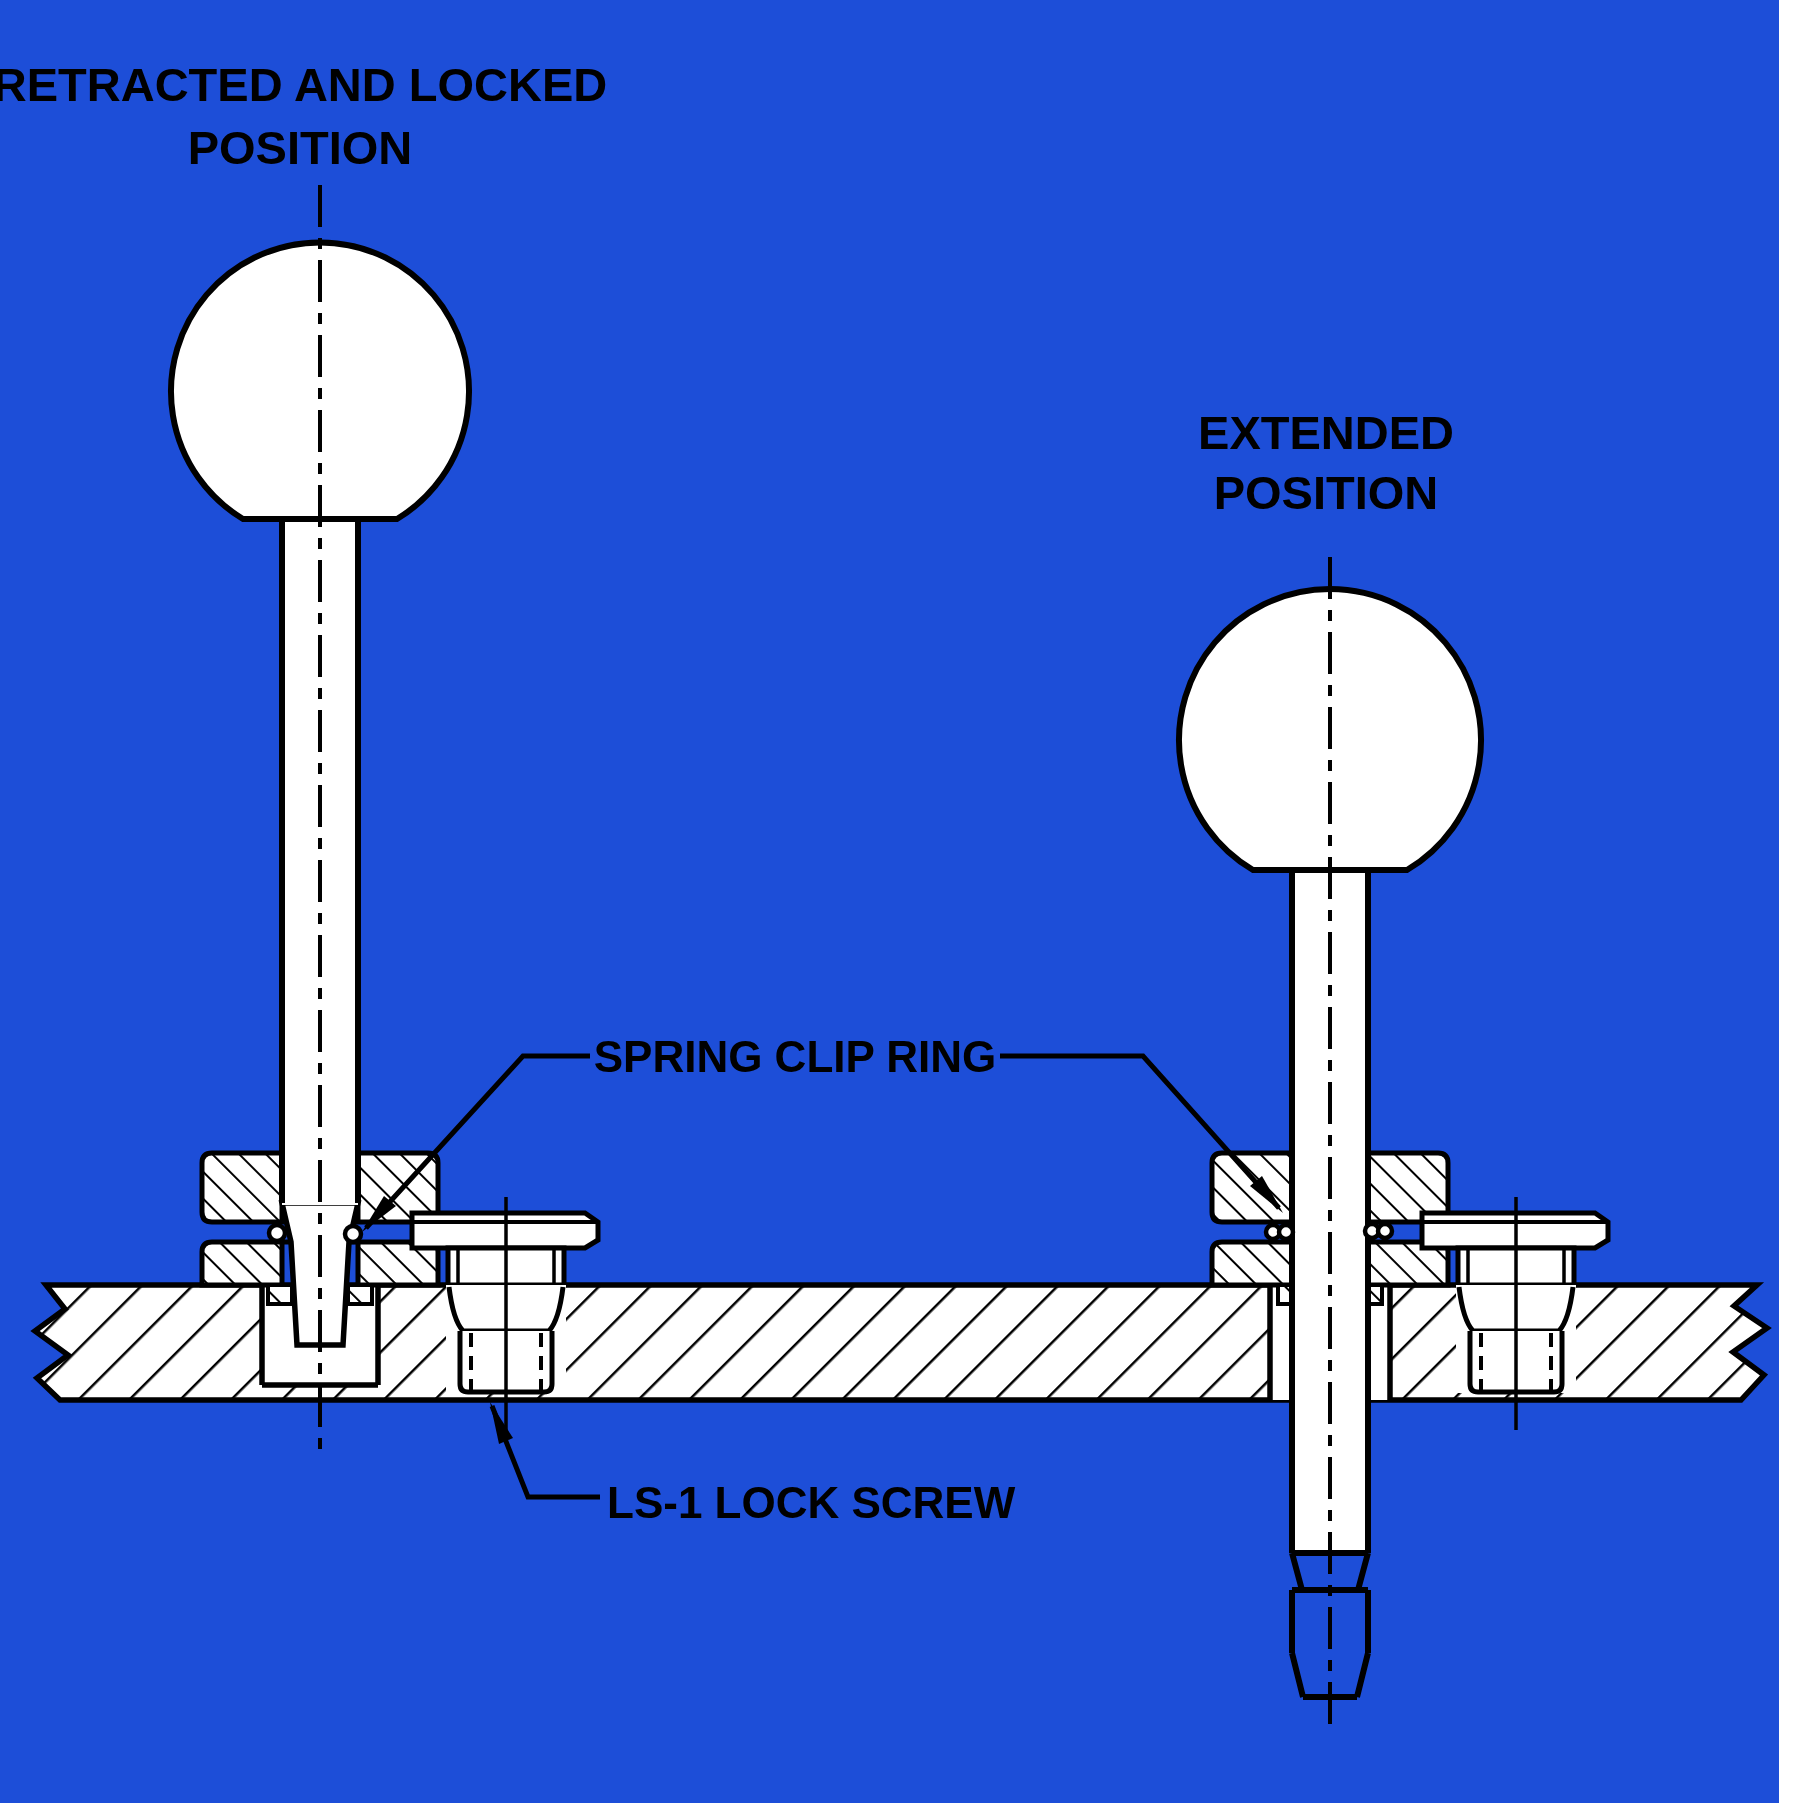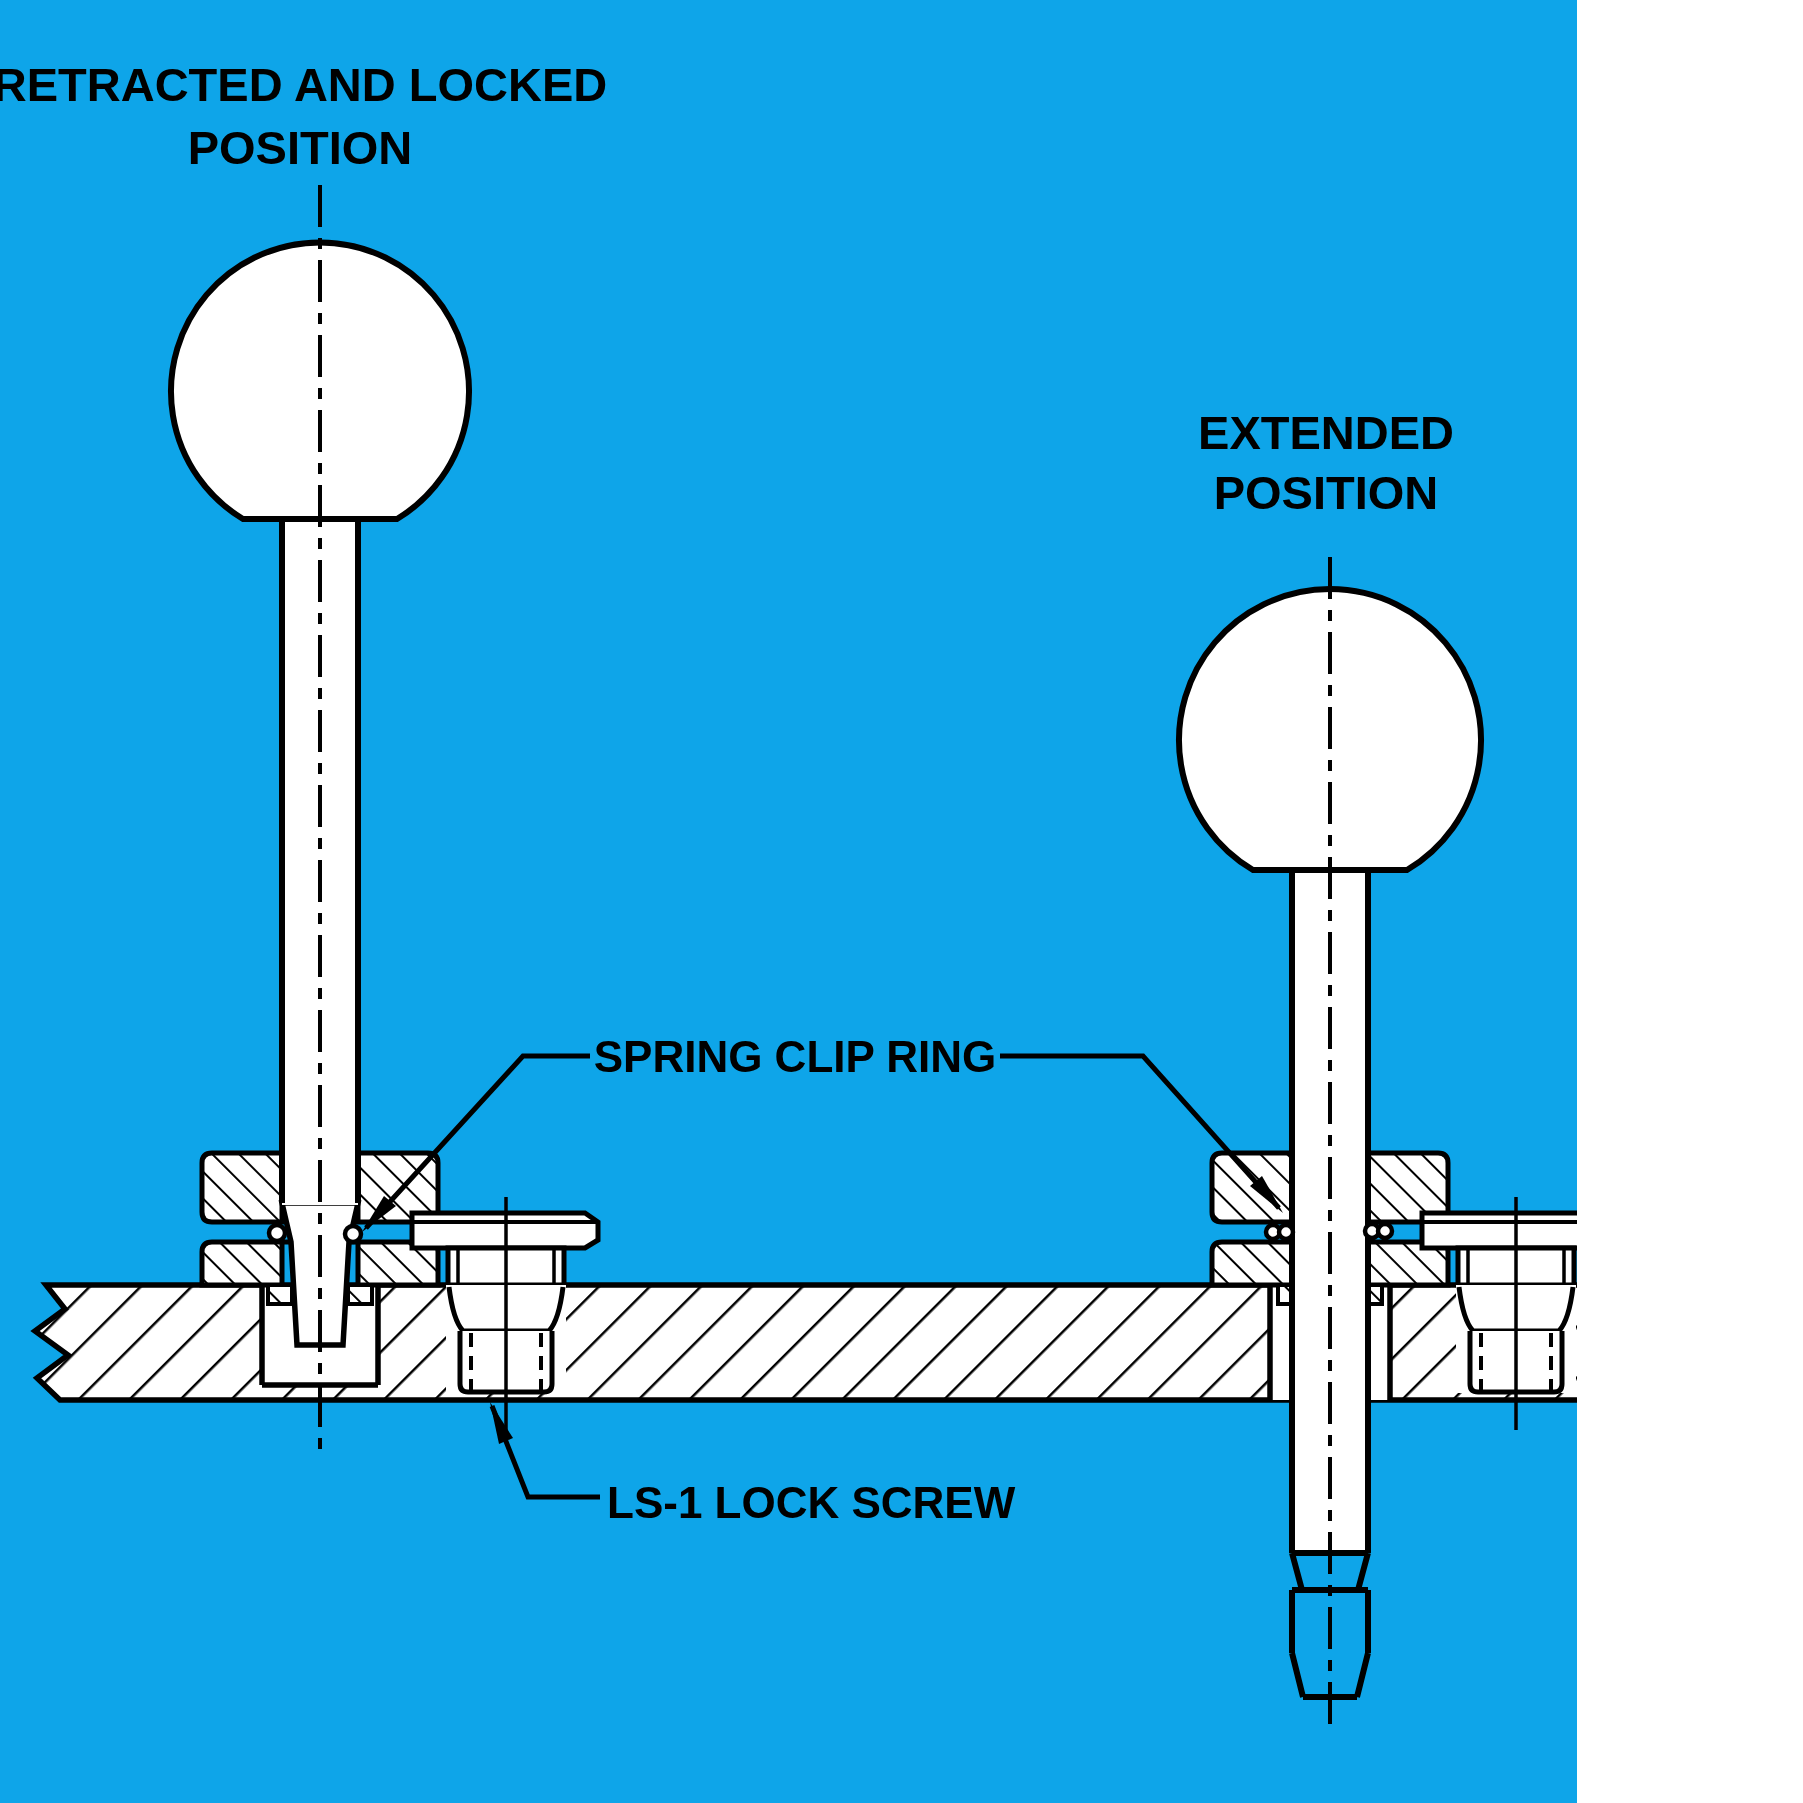--- a/index.html
+++ b/index.html
@@ -1,16 +1,16 @@
 <!DOCTYPE html>
 <html><head>
 <meta charset="utf-8">
 <style>
   html,body{margin:0;padding:0;background:#ffffff;}
-  .page{width:1577px;height:1803px;position:relative;background:#0ea5e9;overflow:hidden;}
+  .page{width:1779px;height:1803px;position:relative;background:#1d4ed8;overflow:hidden;}
   svg{display:block;}
   text{font-family:"Liberation Sans", sans-serif;font-weight:bold;fill:#000;}
   .title-text{font-size:47px;}
   .callout-text{font-size:44px;}
 </style>
 </head>
 <body>
 
 <div class="page">
 <svg width="1803" height="1803" viewBox="0 0 1803 1803">

